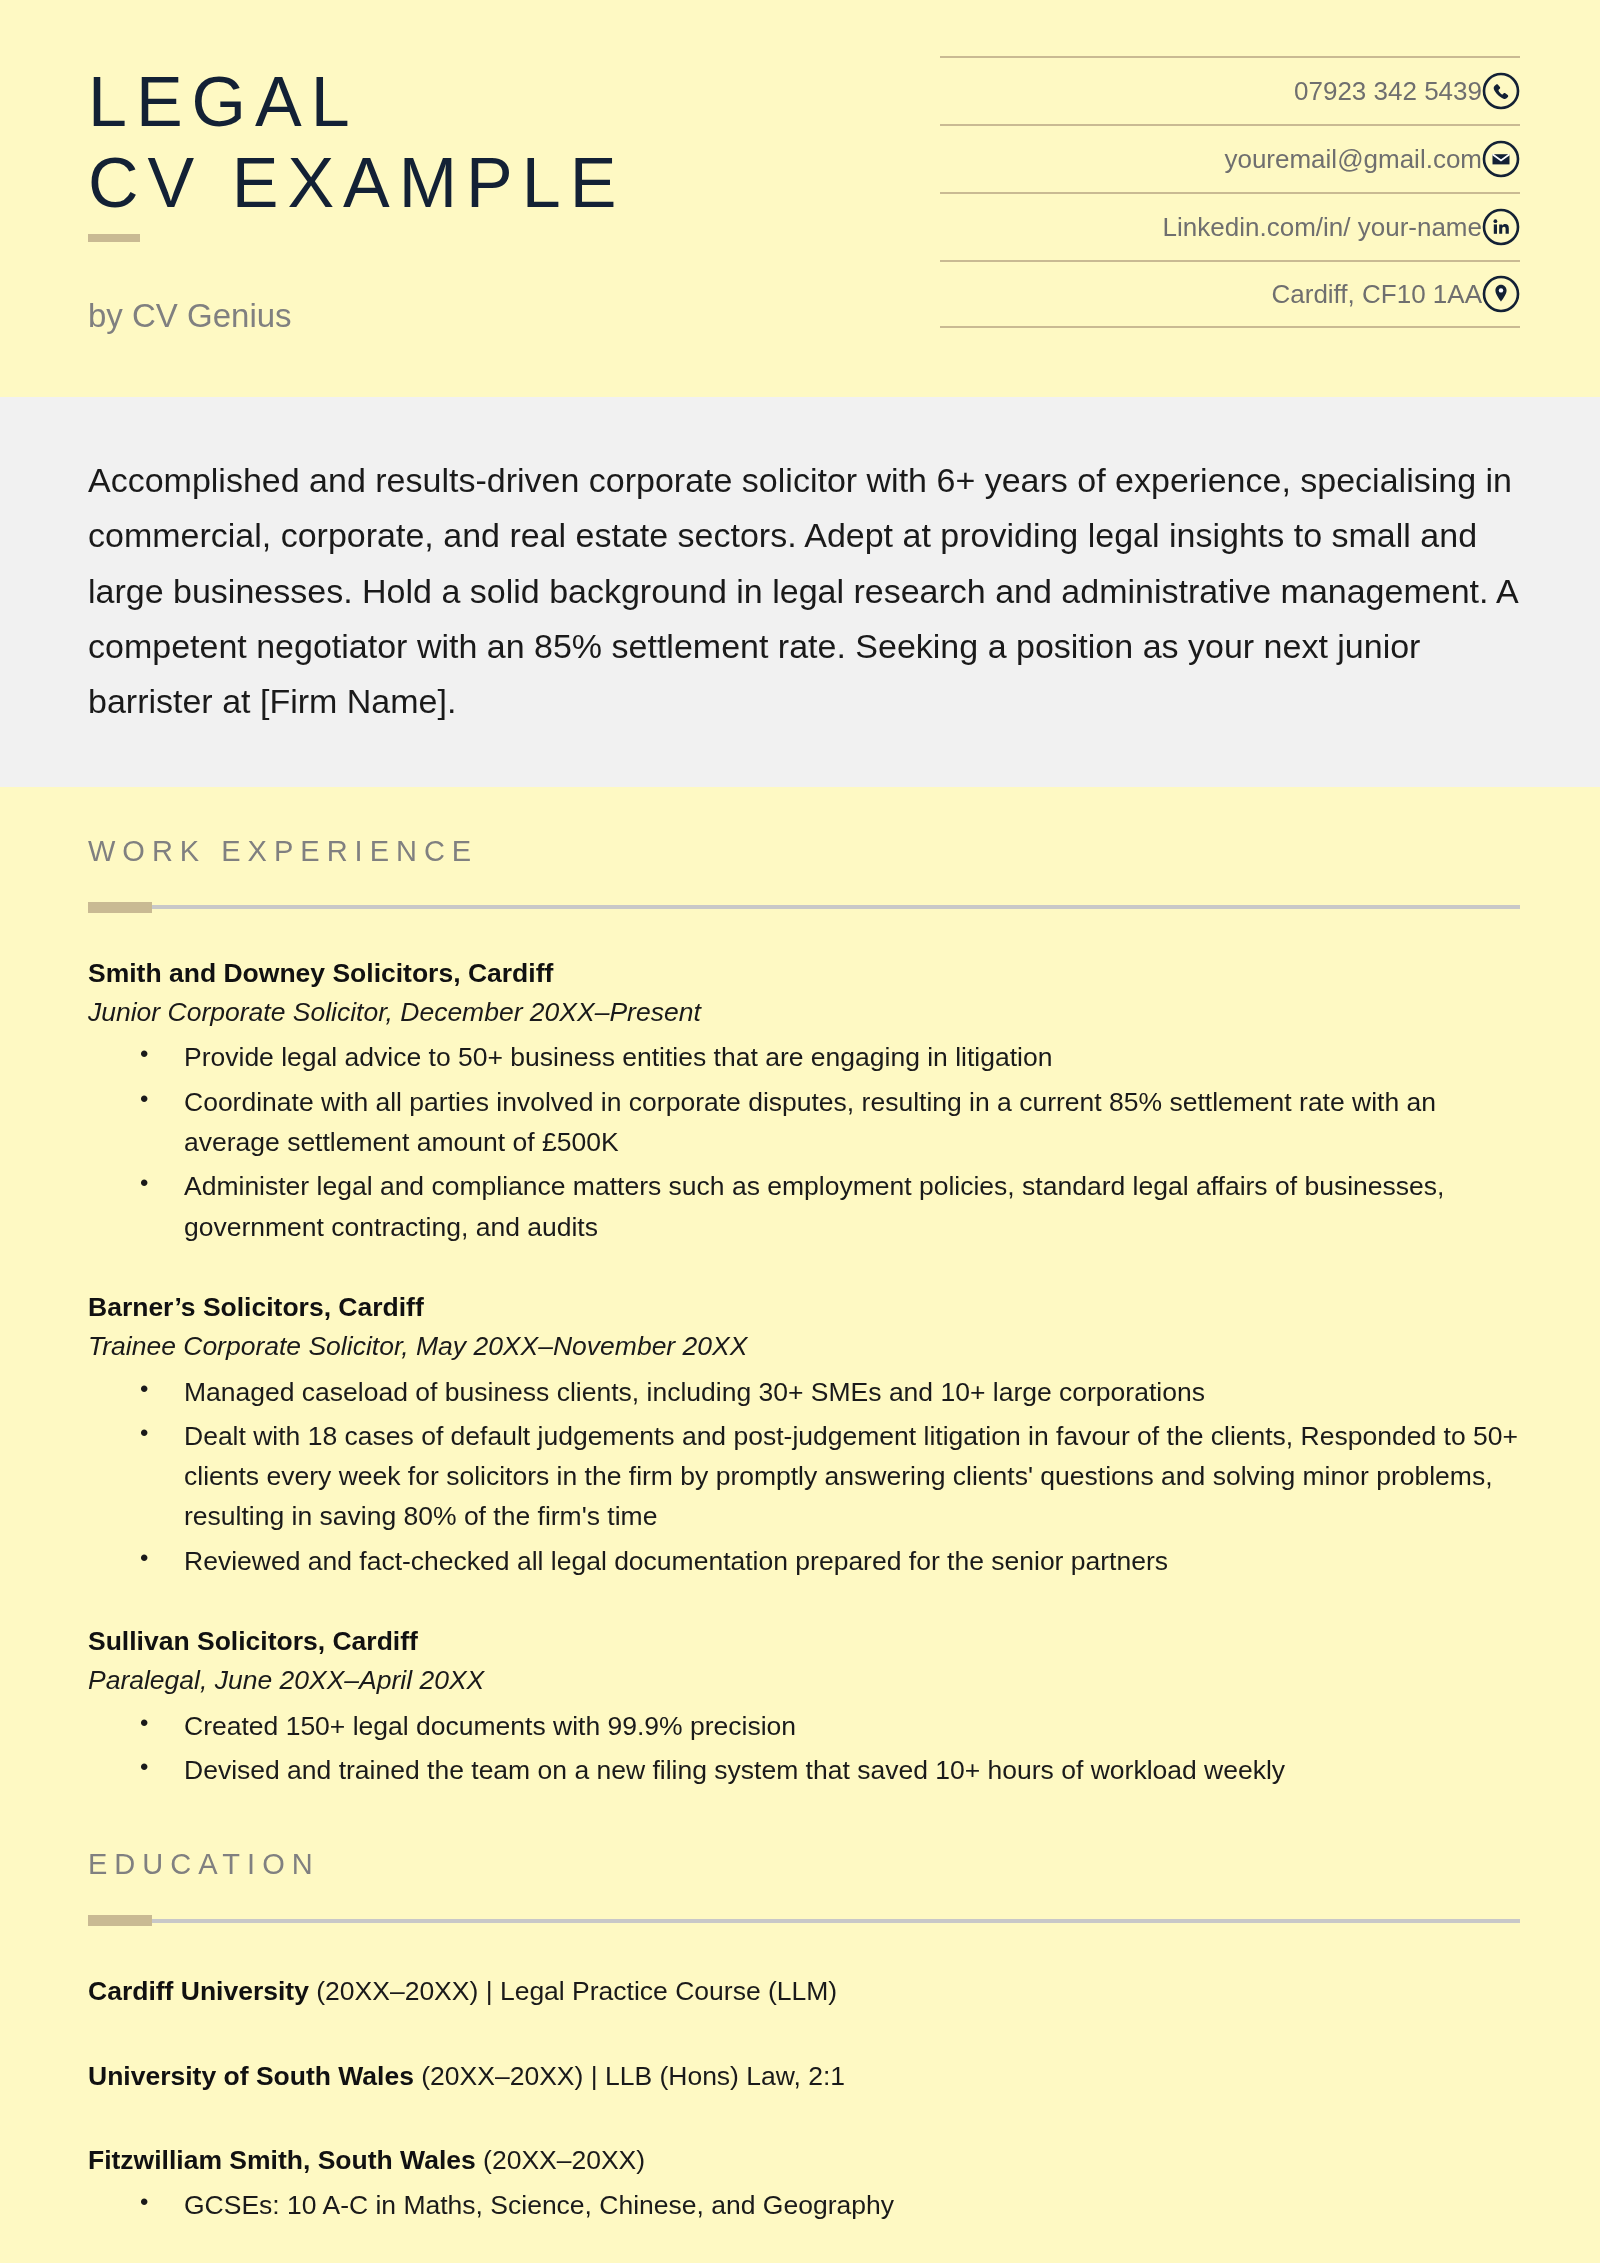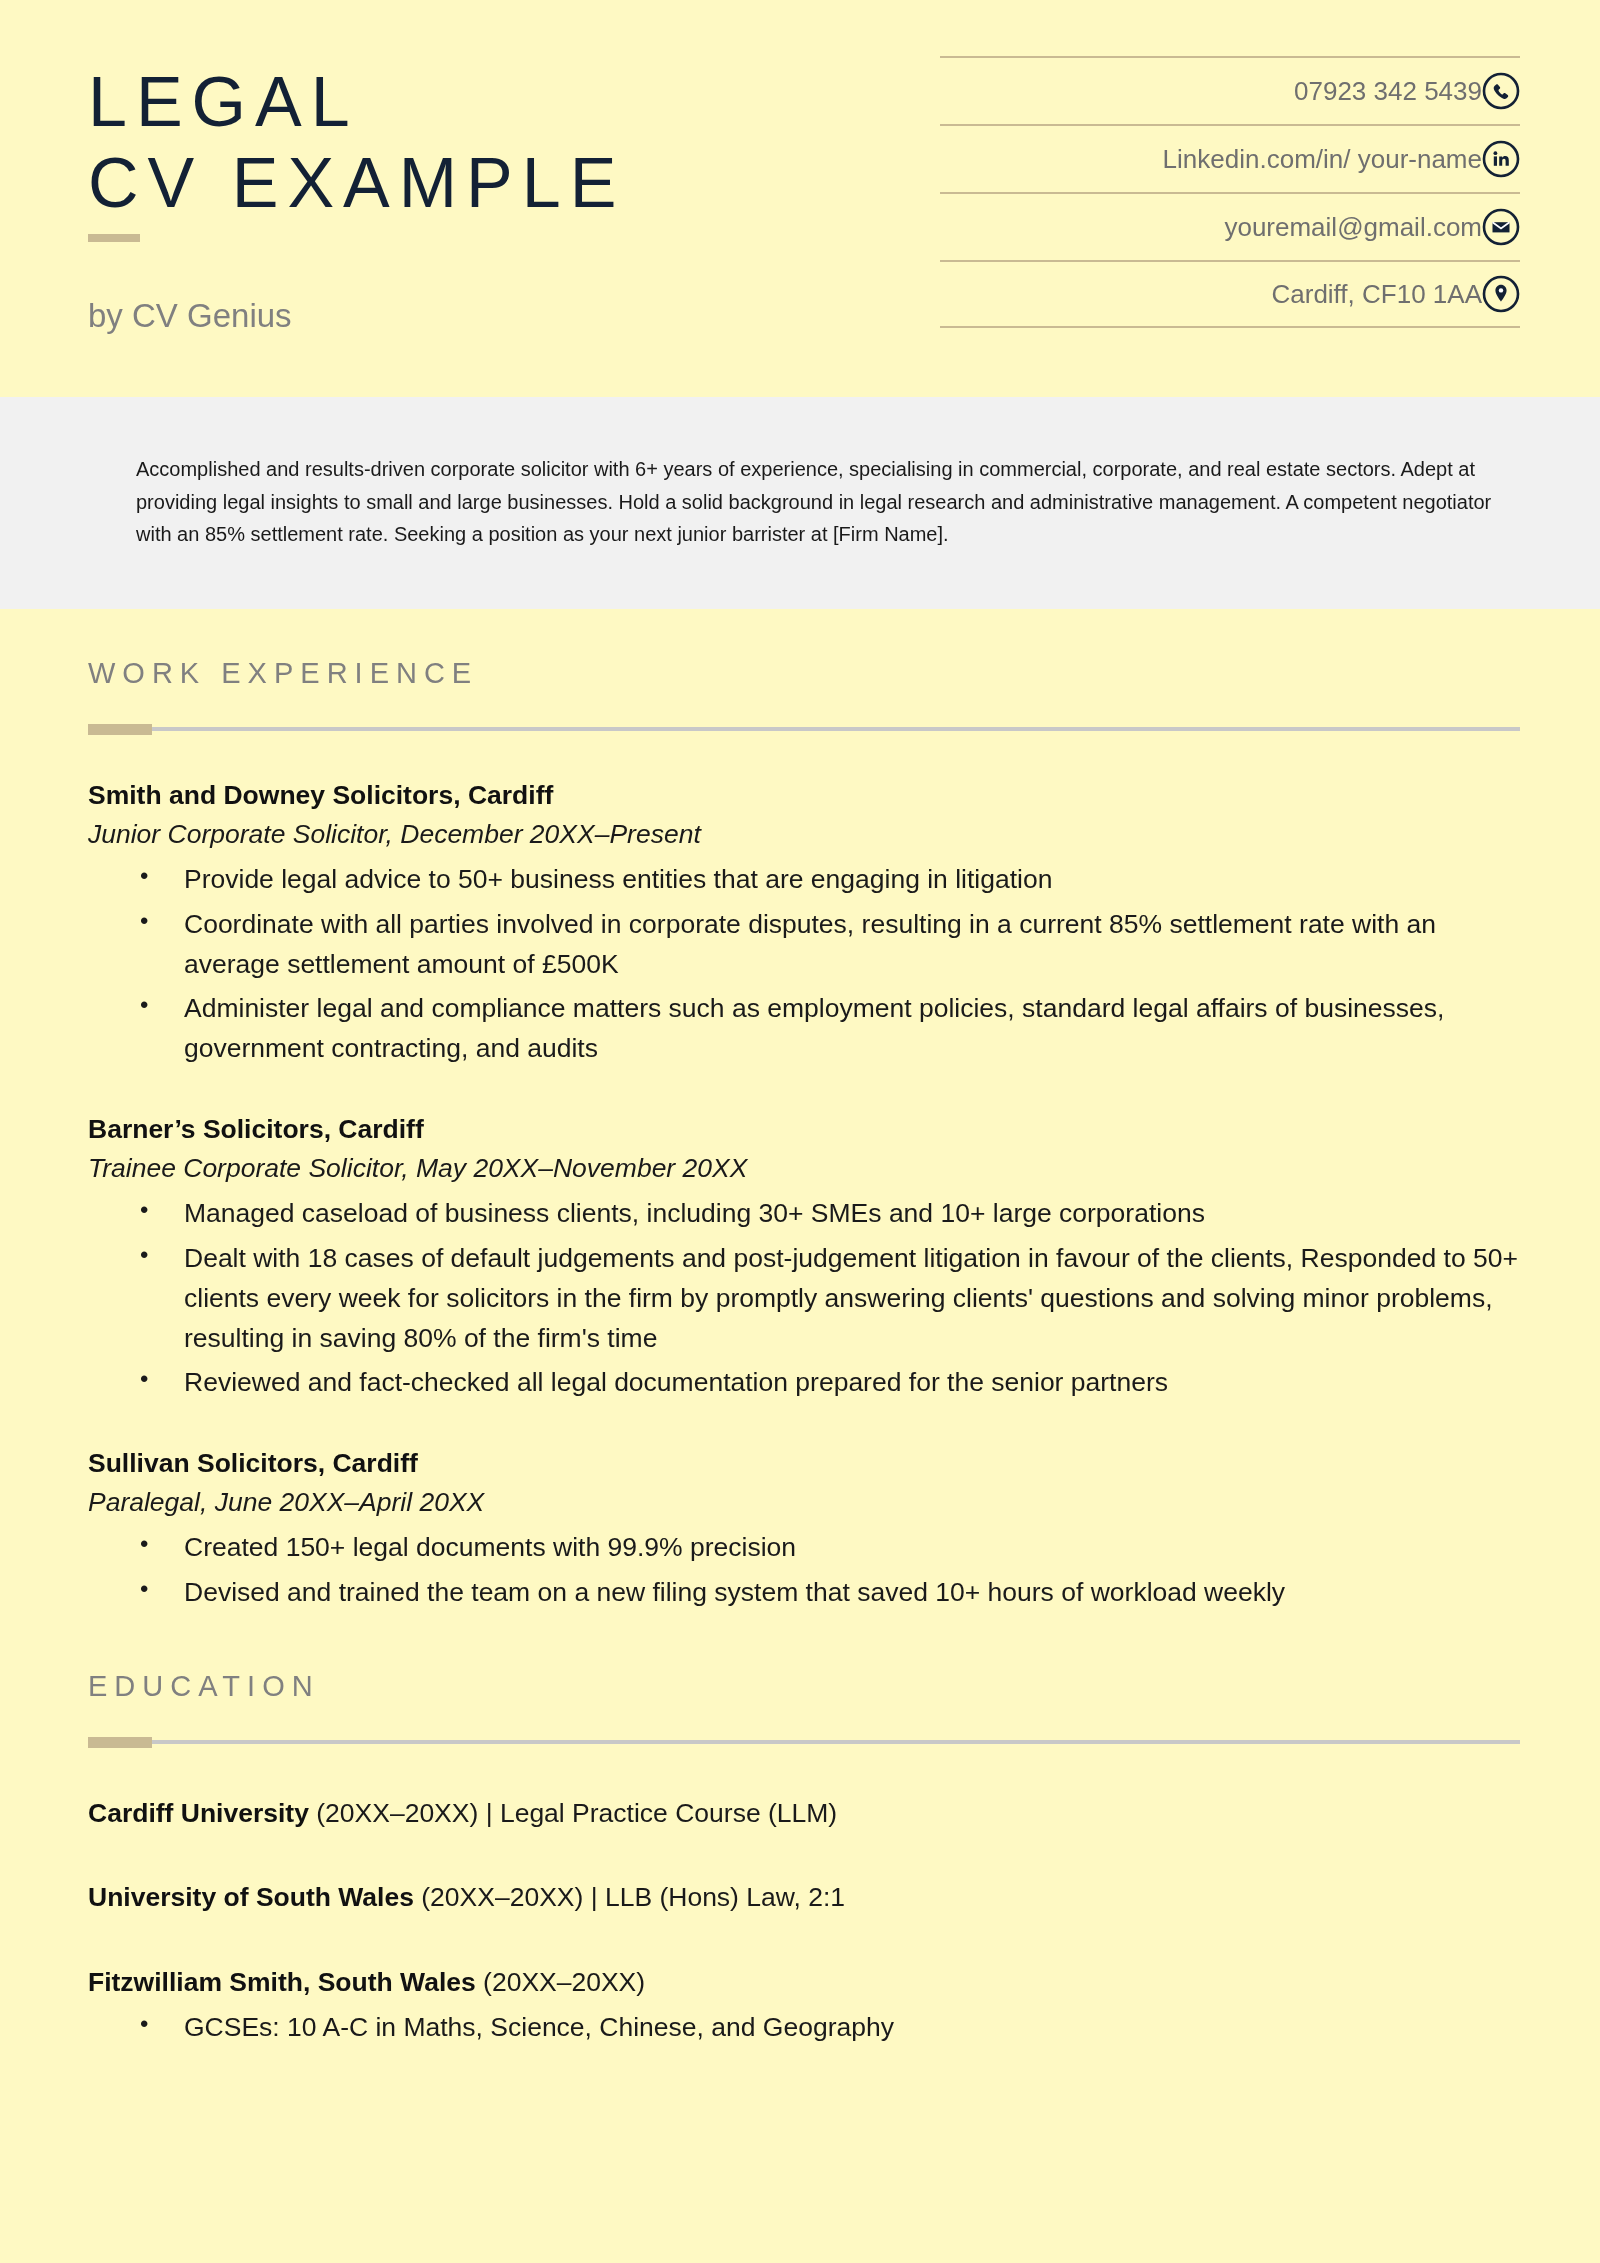--- a/index.html
+++ b/index.html
@@ -85,25 +85,24 @@
 
   
   .summary-band {
     margin-top: 62px;
     width: 100%;
     background: #f1f1f1;
     padding: 56px 80px 58px 88px;
   }
 
   .summary-text {
-    font-size: 20px;
+    font-size: 34px;
     line-height: 1.62;
     color: #1a1a1a;
     max-width: 1440px;
-    margin-left: 48px;
   }
 
   
   .section { padding: 0 80px 0 88px; }
 
   .section-head {
     margin-top: 48px;
     font-size: 29px;
     letter-spacing: 7px;
     color: #808080;
@@ -197,48 +196,48 @@
     </div>
 
     <div class="header-right">
 
       <div class="contact-row">
         <span class="contact-text">07923 342 5439</span>
         <span class="contact-icon">
           <svg width="38" height="38" viewBox="0 0 38 38">
             <circle cx="19" cy="19" r="17" fill="none" stroke="#132135" stroke-width="2.6"></circle>
             <path d="M14.2 12.6c.5-.5 1.3-.5 1.8.1l1.9 2.4c.4.5.4 1.2-.1 1.6l-1 .9c-.3.3-.4.7-.2 1.1.5 1.1 1.6 2.6 3 3.6.4.3.9.2 1.2-.1l.9-.9c.4-.4 1.1-.5 1.6-.1l2.4 1.8c.6.5.7 1.4.2 1.9l-1.3 1.3c-.8.8-2 1-3.1.6-2-.8-4.1-2.3-5.8-4-1.7-1.7-3.1-3.7-3.8-5.6-.4-1.1-.2-2.3.6-3.1z" fill="#132135"></path>
+          </svg>
+        </span>
+      </div>
+
+      <div class="contact-row">
+        <span class="contact-text">youremail@gmail.com</span>
+        <span class="contact-icon">
+          <svg width="38" height="38" viewBox="0 0 38 38">
+            <circle cx="19" cy="19" r="17" fill="none" stroke="#132135" stroke-width="2.6"></circle>
+            <path d="M10.5 14.2h17v10.2h-17z" fill="#132135"></path>
+            <path d="M10.5 14.2l8.5 6.2 8.5-6.2" fill="none" stroke="#ffffff" stroke-width="1.8"></path>
           </svg>
         </span>
       </div>
 
       <div class="contact-row">
         <span class="contact-text">Linkedin.com/in/ your-name</span>
         <span class="contact-icon">
           <svg width="38" height="38" viewBox="0 0 38 38">
             <circle cx="19" cy="19" r="17" fill="none" stroke="#132135" stroke-width="2.6"></circle>
             <circle cx="13.4" cy="13.2" r="1.9" fill="#132135"></circle>
             <rect x="11.8" y="16.4" width="3.2" height="9.4" fill="#132135"></rect>
             <path d="M17.2 16.4h3v1.3c.6-1 1.7-1.6 3-1.6 2.3 0 3.6 1.5 3.6 4.1v5.6h-3.2v-5c0-1.3-.5-2.1-1.6-2.1s-1.8.8-1.8 2.1v5h-3z" fill="#132135"></path>
           </svg>
         </span>
       </div>
 
       <div class="contact-row">
-        <span class="contact-text">youremail@gmail.com</span>
-        <span class="contact-icon">
-          <svg width="38" height="38" viewBox="0 0 38 38">
-            <circle cx="19" cy="19" r="17" fill="none" stroke="#132135" stroke-width="2.6"></circle>
-            <path d="M10.5 14.2h17v10.2h-17z" fill="#132135"></path>
-            <path d="M10.5 14.2l8.5 6.2 8.5-6.2" fill="none" stroke="#ffffff" stroke-width="1.8"></path>
-          </svg>
-        </span>
-      </div>
-
-      <div class="contact-row">
         <span class="contact-text">Cardiff, CF10 1AA</span>
         <span class="contact-icon">
           <svg width="38" height="38" viewBox="0 0 38 38">
             <circle cx="19" cy="19" r="17" fill="none" stroke="#132135" stroke-width="2.6"></circle>
             <path d="M19 9.8c-3.1 0-5.6 2.5-5.6 5.6 0 4.2 5.6 11 5.6 11s5.6-6.8 5.6-11c0-3.1-2.5-5.6-5.6-5.6z" fill="#132135"></path>
             <circle cx="19" cy="15.4" r="2.2" fill="#ffffff"></circle>
           </svg>
         </span>
       </div>
 

